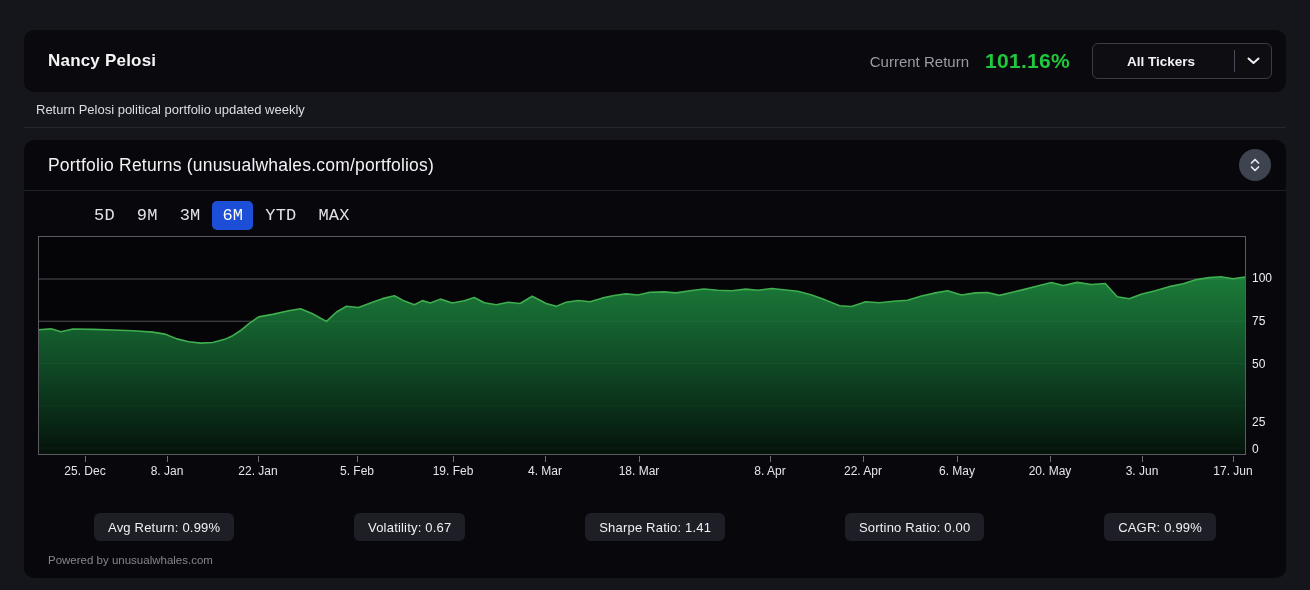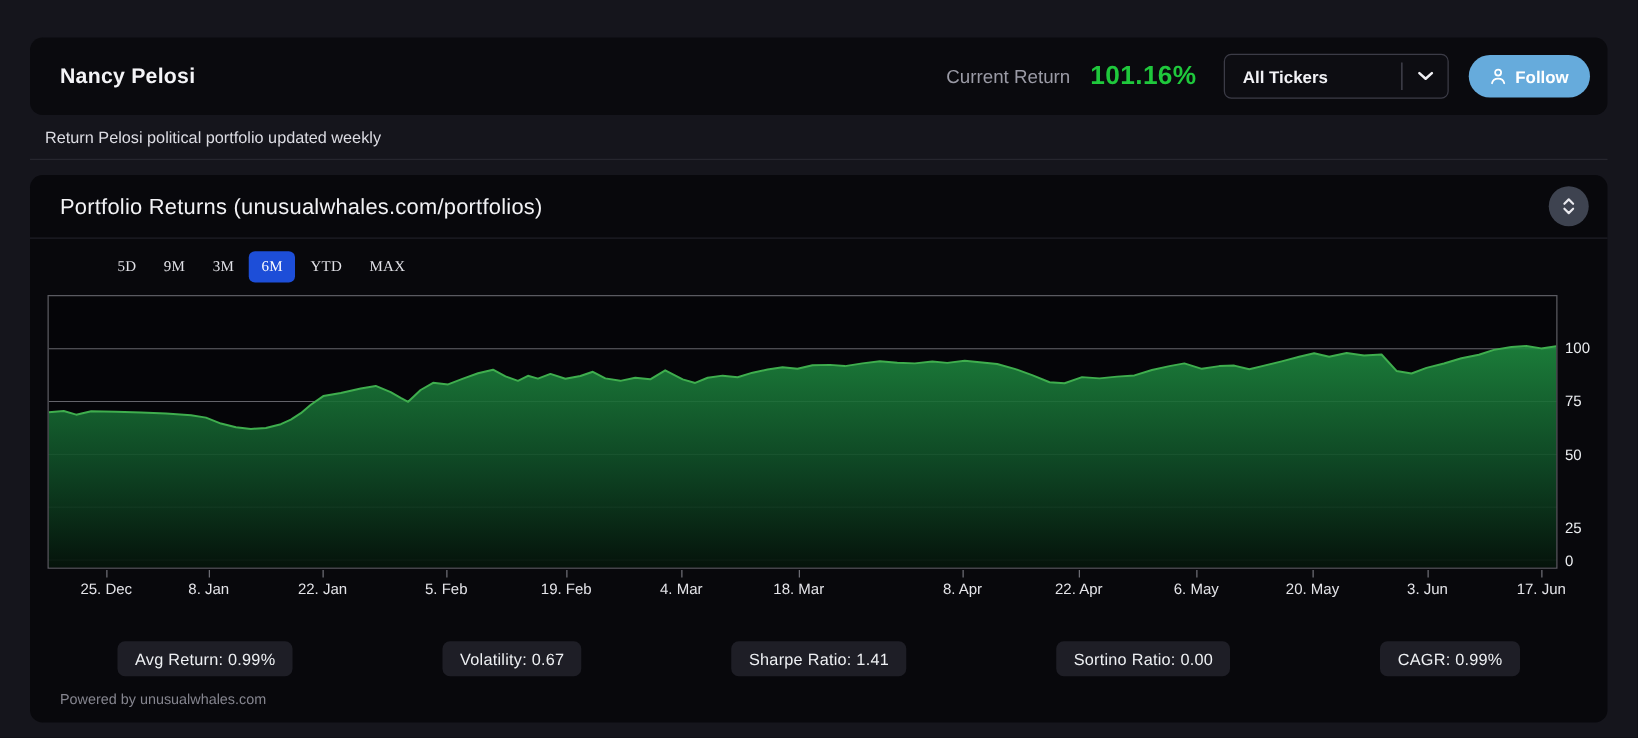--- a/index.html
+++ b/index.html
@@ -4,39 +4,39 @@
 <style>
   * { margin:0; padding:0; box-sizing:border-box; }
   html,body { width:1310px; height:590px; background:#15151c; font-family:"Liberation Sans", sans-serif; overflow:hidden; position:relative; }
 
   
   .header-bar { position:absolute; left:24px; top:30px; width:1262px; height:62px; background:#0a0a0e; border-radius:10px; display:flex; align-items:center; padding:0 14px 0 24px;gap:11px; }
   .header-title { font-size:17px; font-weight:bold; color:#f4f4f7; letter-spacing:.2px; }
   .header-right { margin-left:auto; display:flex; align-items:center; }
   .cur-ret-label { color:#9b9ba6; font-size:15px; margin-right:16px; }
   .cur-ret-value { color:#1fc83c; font-size:21px; font-weight:bold; letter-spacing:.3px; margin-right:22px; }
-  .ticker-select { width:180px; height:36px; background:#0d0d12; border:1px solid #3c3c47; border-radius:6px; display:flex; align-items:center; cursor:pointer; }
+  .ticker-select { width:180px; height:36px; background:#0d0d12; border:1px solid #3c3c47; border-radius:6px; display:flex; align-items:center; cursor:pointer;padding-left:20px; }
   .ticker-select .lbl { color:#f2f2f6; font-size:13.5px; font-weight:bold; padding-left:14px; }
   .ticker-select .divider { margin-left:auto; width:1px; height:22px; background:#4a4a56; }
   .ticker-select .chev { width:36px; display:flex; align-items:center; justify-content:center; }
   .follow-btn { margin-left:16px; height:34px; padding:0 17px; border-radius:17px; background:#66abdc; border:none; color:#fff; font-size:13.5px; font-weight:bold; display:flex; align-items:center; gap:7px; cursor:pointer; font-family:inherit; }
 
   
   .subheader { position:absolute; left:36px; top:102px; font-size:13px; color:#dcdce3; }
   .sub-divider { position:absolute; left:24px; top:127px; width:1262px; height:1px; background:#26262e; }
 
   
   .card { position:absolute; left:24px; top:140px; width:1262px; height:438px; background:#08080c; border-radius:10px; }
   .card-header { height:51px; display:flex; align-items:center; padding:0 15px 0 24px; border-bottom:1px solid #1e1e26; }
   .card-title { font-size:17.5px; color:#f2f2f5; font-weight:400; letter-spacing:.2px; }
   .refresh-btn { margin-left:auto; width:32px; height:32px; border-radius:50%; background:#3e4350; border:none; display:flex; align-items:center; justify-content:center; cursor:pointer; }
 
   
   .tabs { position:absolute; left:60px; top:61px; display:flex; gap:2px; }
-  .tab { padding:5px 10px; font-size:12px; color:#e2e2e8; border-radius:5px; cursor:pointer; background:transparent; border:none; font-family:Liberation Serif, serif; letter-spacing:.2px; }
+  .tab { padding:5px 10px; font-size:17px; color:#e2e2e8; border-radius:5px; cursor:pointer; background:transparent; border:none; font-family:Liberation Mono, monospace; letter-spacing:.2px; }
   .tab.selected { background:#1d4ed8; color:#fff; }
 
   
   .plot { position:absolute; left:14px; top:96px; width:1208px; height:219px; background:#050508; border:1px solid rgba(176,176,186,.5); }
   .plot svg { position:absolute; left:0; top:0; width:100%; height:100%; display:block; }
   .y-axis { position:absolute; left:1228px; top:96px; width:34px; height:219px; }
   .y-axis span { position:absolute; left:0; font-size:12px; color:#eceef1; }
   .x-axis { position:absolute; left:14px; top:315px; width:1208px; height:28px; }
   .x-tick { position:absolute; top:0; }
   .x-tick .mark { position:absolute; left:0; top:1px; width:1px; height:6px; background:rgba(176,176,186,.6); }
@@ -58,29 +58,20 @@
     <span class="cur-ret-value">101.16%</span>
     <div class="ticker-select">
       <span class="lbl">All Tickers</span>
       <span class="divider"></span>
       <span class="chev">
         <svg width="13" height="8" viewBox="0 0 13 8">
             <polyline points="1.5,1.5 6.5,6 11.5,1.5" fill="none" stroke="#f0f0f4" stroke-width="2" stroke-linecap="round" stroke-linejoin="round"></polyline>
           </svg>
       </span>
     </div>
-    <button class="follow-btn">
-      <span style="display:flex;">
-        <svg width="13" height="14" viewBox="0 0 13 14">
-            <circle cx="6.5" cy="4" r="2.4" fill="none" stroke="#fff" stroke-width="1.4"></circle>
-            <path d="M1.6,12.6 a5,4.6 0 0 1 9.8,0" fill="none" stroke="#fff" stroke-width="1.4" stroke-linecap="round"></path>
-          </svg>
-      </span>
-      <span>Follow</span>
-    </button>
   </div>
 </div>
 
 <div class="subheader">Return Pelosi political portfolio updated weekly</div>
 <div class="sub-divider"></div>
 
 <div class="card">
   <div class="card-header">
     <span class="card-title">Portfolio Returns (unusualwhales.com/portfolios)</span>
     <button class="refresh-btn">

